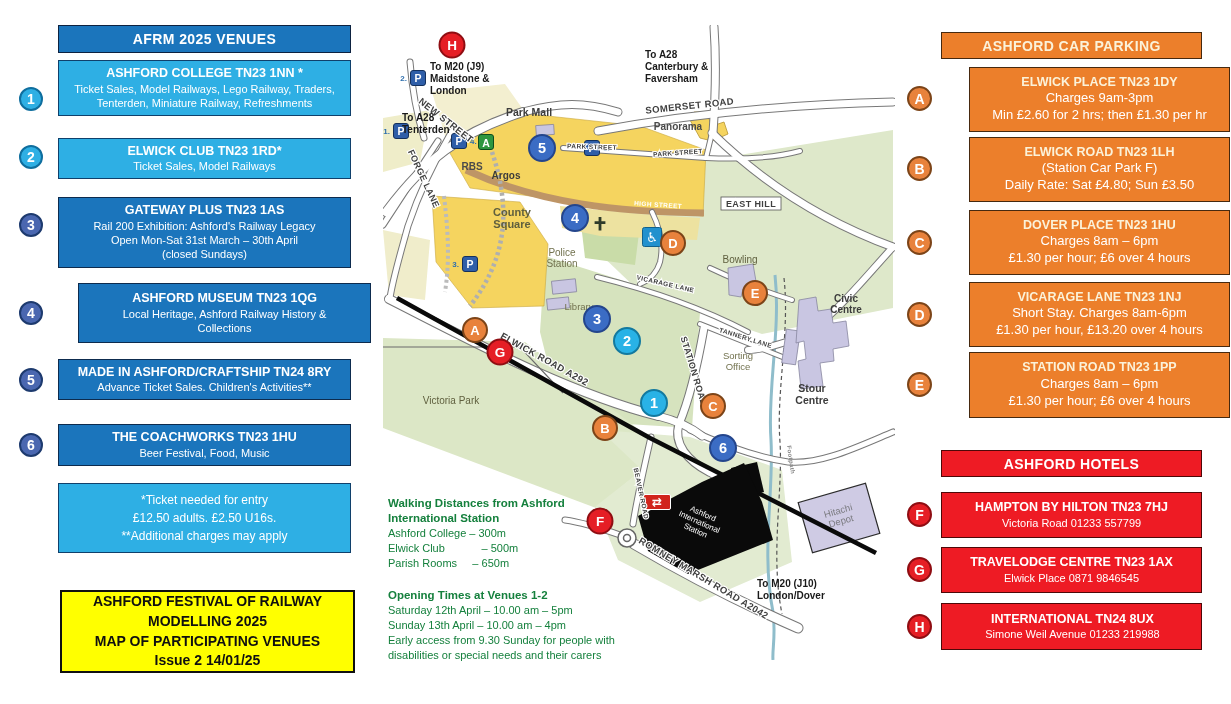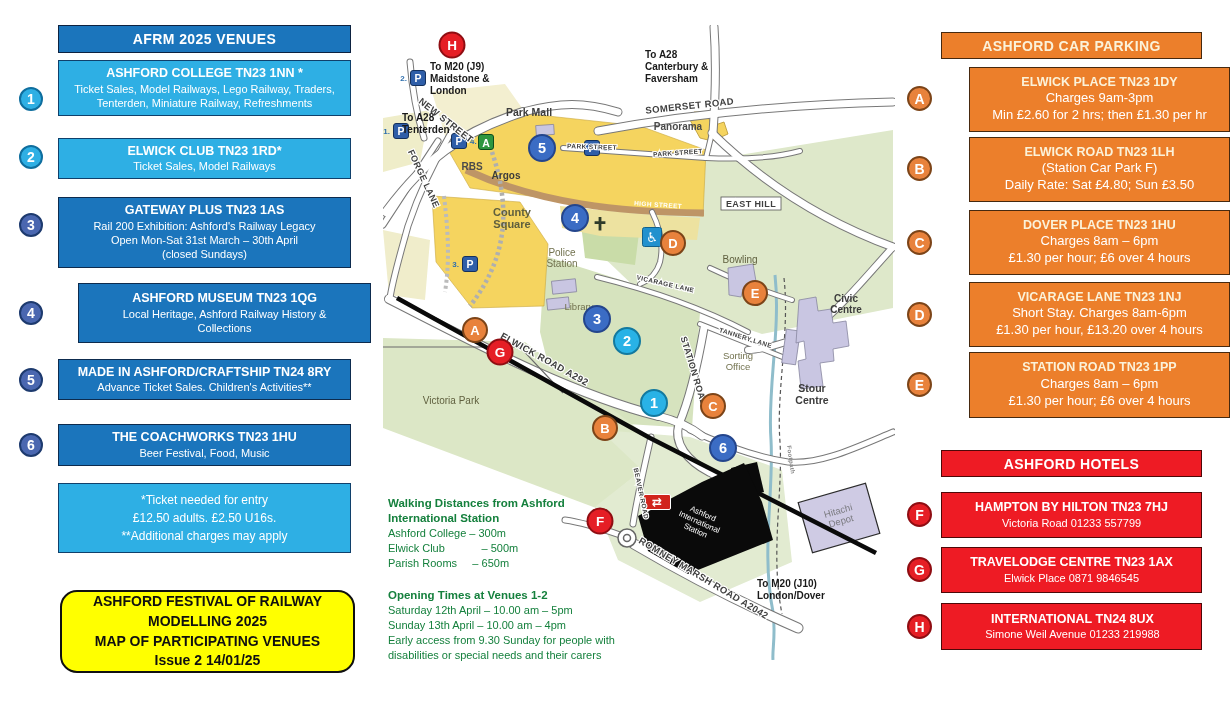--- a/index.html
+++ b/index.html
@@ -69,21 +69,21 @@
   </div>
   <div class="box vblue" style="left:58px;top:424px;width:293px;height:42px;">
     <span class="t">THE COACHWORKS TN23 1HU</span>
     <span class="b">Beer Festival, Food, Music</span>
   </div>
 
   <div class="box ticket" style="left:58px;top:483px;width:293px;height:70px;">*Ticket needed for entry
 £12.50 adults. £2.50 U16s.
 **Additional charges may apply</div>
 
-  <div class="yellowbox" style="left:60px;top:590px;width:295px;height:83px;border-radius:17px;">ASHFORD FESTIVAL OF RAILWAY
+  <div class="yellowbox" style="left:60px;top:590px;width:295px;height:83px;">ASHFORD FESTIVAL OF RAILWAY
 MODELLING 2025
 MAP OF PARTICIPATING VENUES
 Issue 2 14/01/25</div>
 
   <div class="nbadge nb-cyan" style="left:19px;top:87px;">1</div>
   <div class="nbadge nb-cyan" style="left:19px;top:145px;">2</div>
   <div class="nbadge nb-blue" style="left:19px;top:213px;">3</div>
   <div class="nbadge nb-blue" style="left:19px;top:301px;">4</div>
   <div class="nbadge nb-blue" style="left:19px;top:368px;">5</div>
   <div class="nbadge nb-blue" style="left:19px;top:433px;">6</div>

